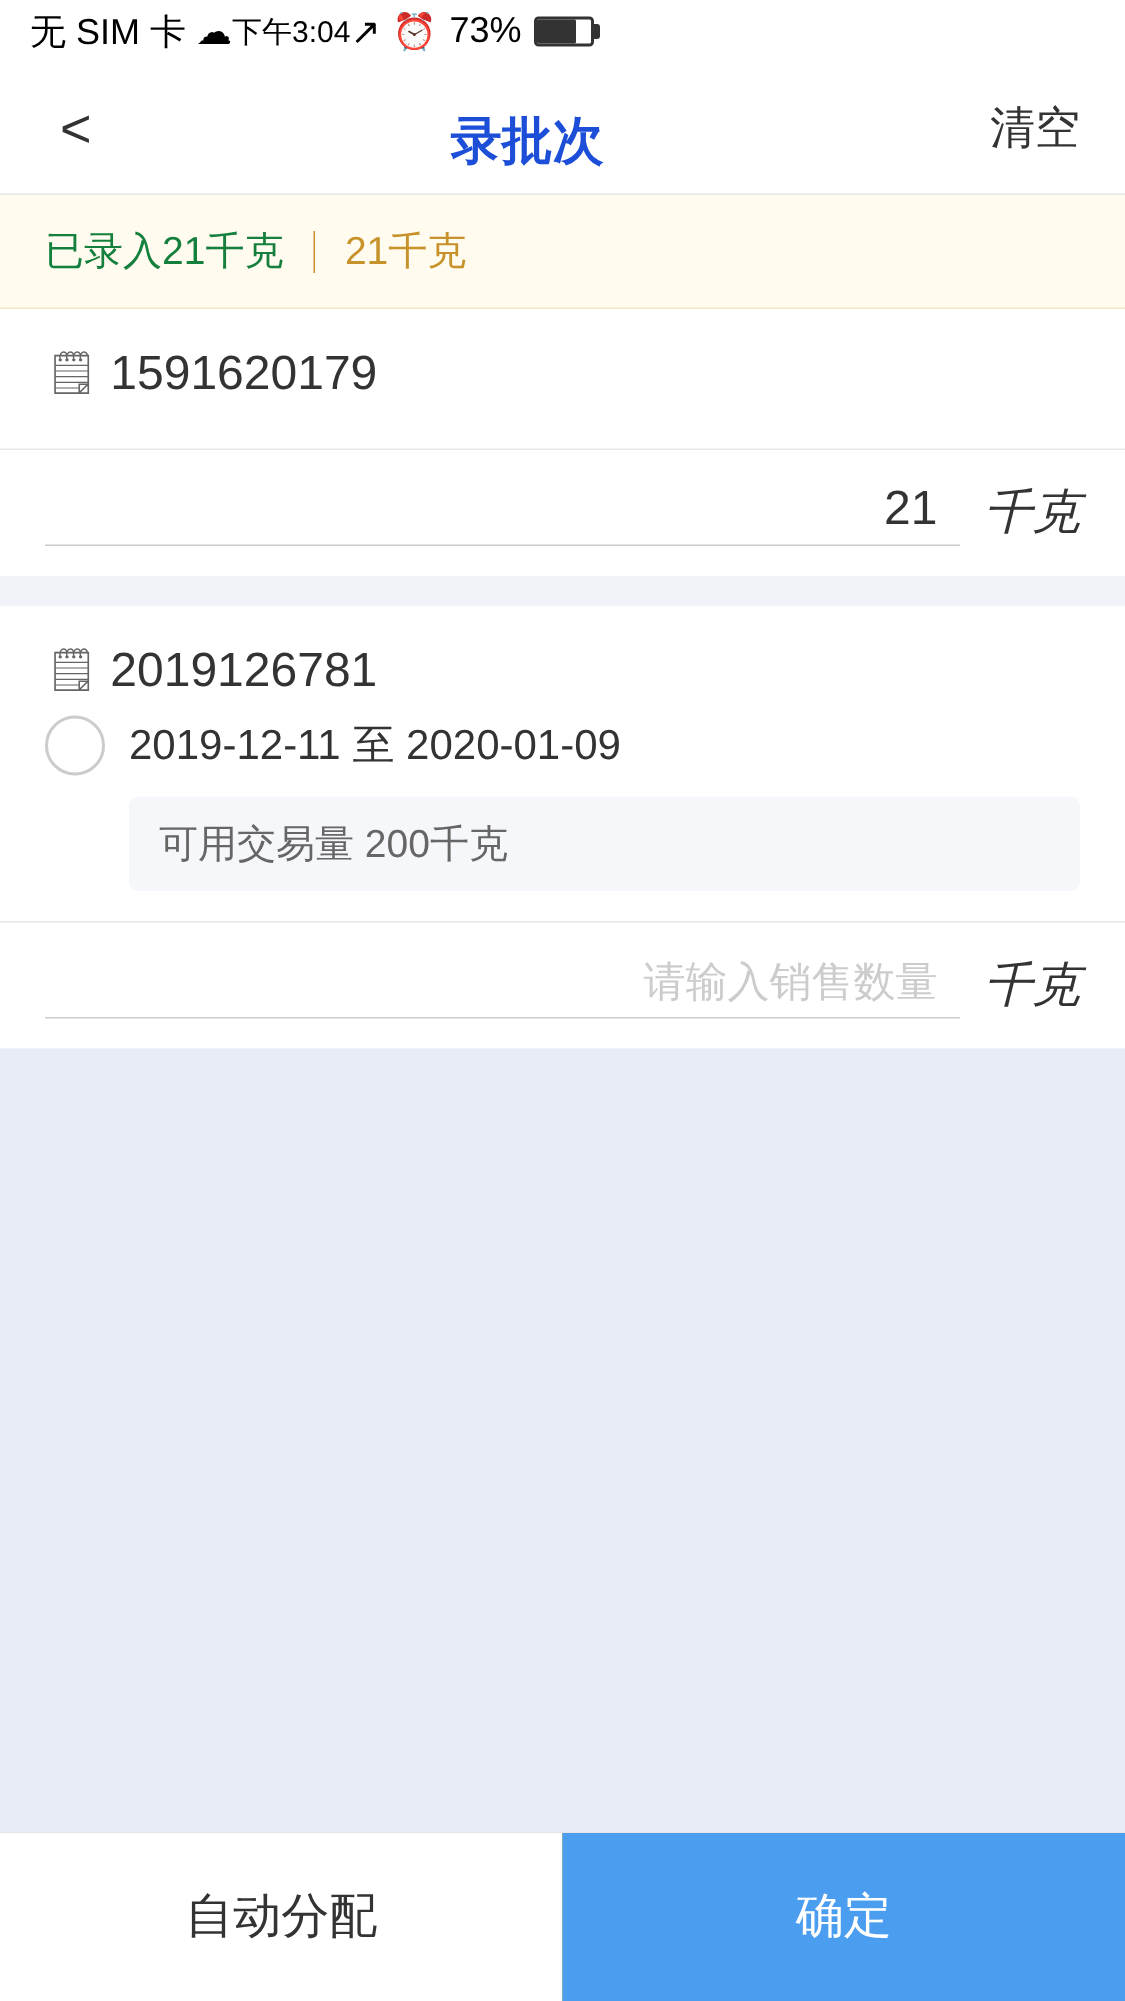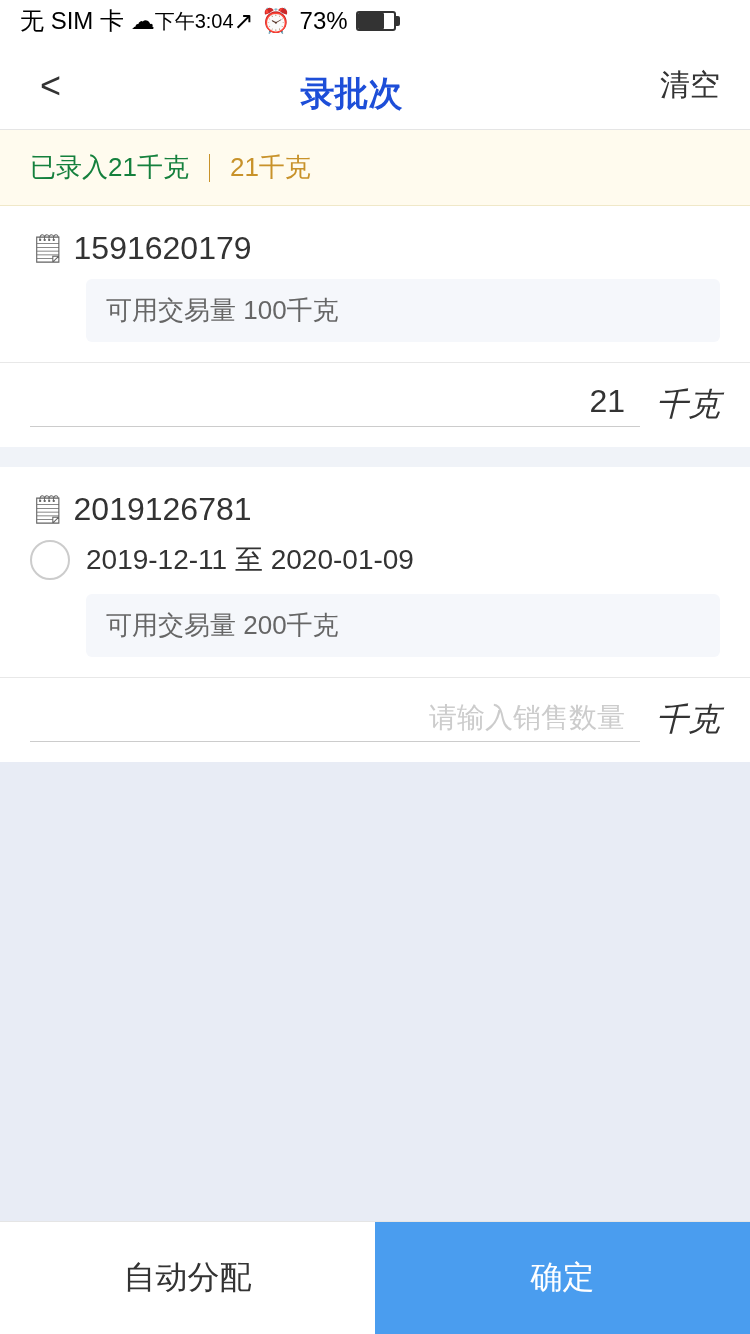--- a/index.html
+++ b/index.html
@@ -310,21 +310,20 @@
     <div class="summary-divider"></div>
     <span class="summary-amount">21千克</span>
   </div>
 
   <div class="batch-item">
     <div class="batch-item-inner">
       <div class="batch-id-row">
         <span class="batch-icon">🗒</span>
         <span class="batch-id">1591620179</span>
       </div>
-      <div class="available-qty">可用交易量 100千克</div>
     </div>
     <div class="qty-input-row">
       <div class="qty-wrapper">
         <input class="qty-input" type="number" value="21" style="">
         <div class="qty-underline"></div>
       </div>
       <span class="qty-unit">千克</span>
     </div>
   </div>
 

